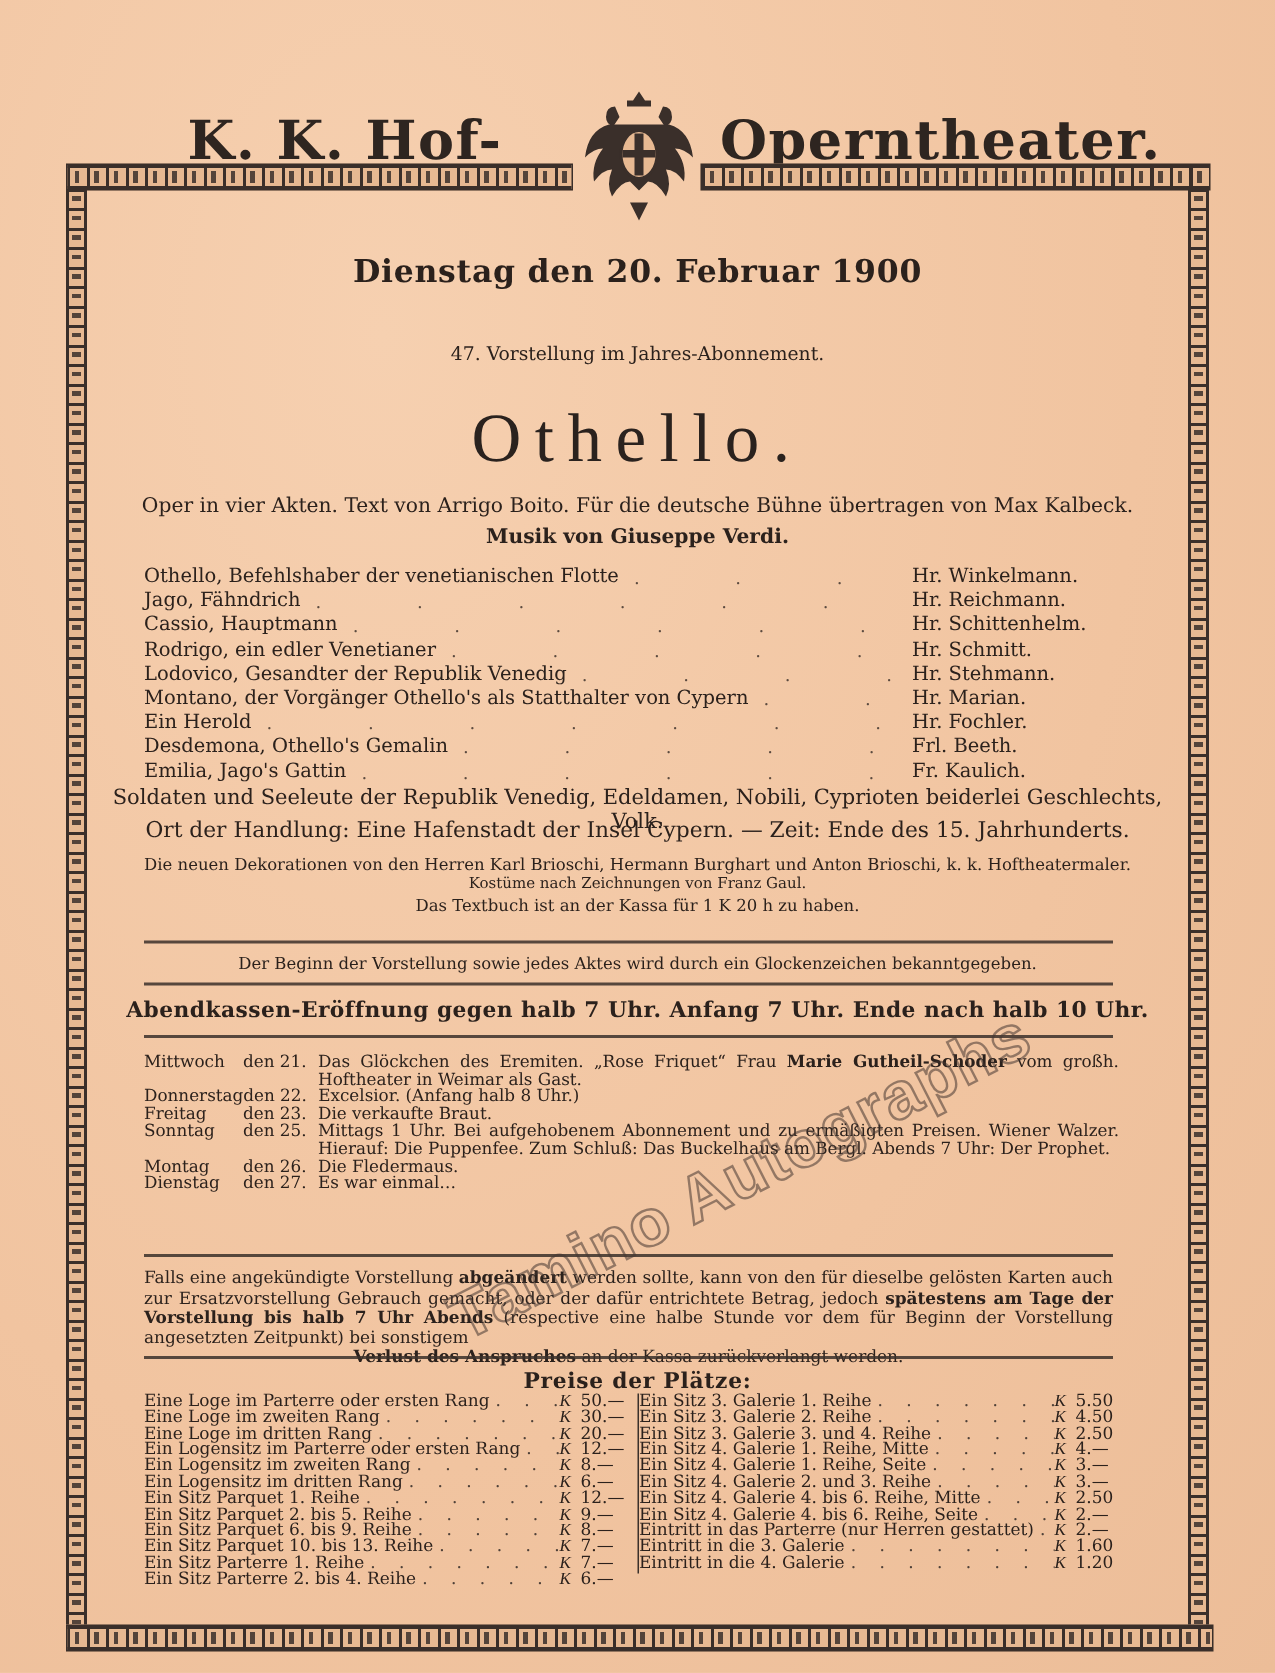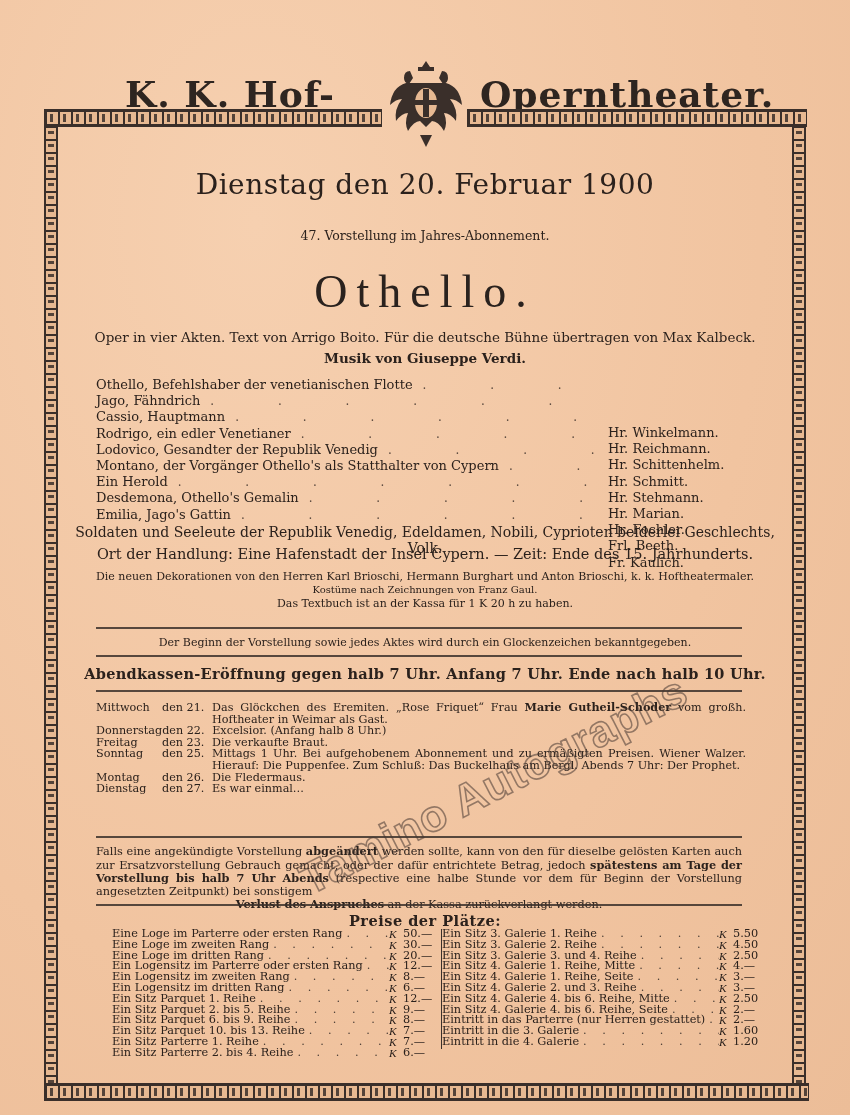--- a/index.html
+++ b/index.html
@@ -45,31 +45,31 @@
       linear-gradient(#3a2f2a,#3a2f2a) right/2px 100% no-repeat;
     background-color:#e7b992;
   }
   .meander-v::after {
     content:""; position:absolute; inset:0 4px;
     background: repeating-linear-gradient(180deg, transparent 0 5px, #3a2f2a 5px 8px, transparent 8px 13px);
     opacity:.85;
   }
 
   .center { position:absolute; left:60px; width:730px; text-align:center; }
-  .date-line { top:168px; font-size:28px; font-weight:normal; letter-spacing:.5px; }
+  .date-line { top:168px; font-size:21px; font-weight:bold; letter-spacing:.5px; }
   .subscription { top:228px; font-size:12.5px; }
   .opera-title { top:265px; font-family:"Liberation Serif", serif; font-size:46px; letter-spacing:9px; font-weight:normal; color:#2a221e; }
   .credits1 { top:329px; font-size:13.5px; }
   .credits2 { top:350px; font-size:13.5px;font-weight:bold; }
 
   .cast { position:absolute; left:96px; top:377px; width:650px; }
   .cast-row { display:flex; height:16.2px; line-height:16.2px; font-size:13px; }
   .cast-role { flex:0 0 auto; white-space:nowrap; }
   .cast-dots { flex:1 1 auto; overflow:hidden; white-space:nowrap; color:#5b4a3f; letter-spacing:30px; padding-left:10px; font-size:12px; }
-  .cast-actor { flex:0 0 138px; white-space:nowrap;margin-top:48px; }
+  .cast-actor { flex:0 0 138px; white-space:nowrap; }
 
   .ensemble { top:524px; font-size:14px; }
   .setting { top:546px; font-size:14.5px; }
   .decor1 { top:570px; font-size:11px; }
   .decor2 { top:584px; font-size:10px; }
   .libretto { top:597px; font-size:11px; }
 
   .rule { position:absolute; left:96px; width:646px; height:2px; background:#3b302a; opacity:.85; }
   .bell-note { top:636px; font-size:11px; }
   .box-office { top:665px; font-size:14.5px; font-weight:bold; letter-spacing:.3px; }
@@ -79,21 +79,21 @@
   .sched-day { flex:0 0 66px; white-space:nowrap; }
   .sched-date { flex:0 0 50px; white-space:nowrap; }
   .sched-text { flex:1 1 auto; text-align:justify; }
   .sched-text b { font-weight:bold; }
 
   .notice { position:absolute; left:96px; top:845px; width:646px; font-size:11.3px; line-height:12.6px; text-align:justify; }
   .notice b { font-weight:bold; }
   .notice .last { text-align:center; display:block; }
 
   .prices-title { top:912px; font-size:14.5px; font-weight:bold; letter-spacing:.5px; }
-  .prices { position:absolute; top:929px; left:112px; width:650px; display:flex; }
+  .prices { position:absolute; top:929px; left:96px; width:650px; display:flex; }
   .price-col { width:325px; }
   .price-col.right { border-left:1.5px solid #3b302a; margin-left:4px; height:120px; }
   .price-col.left { height:120px; }
   .price-row { display:flex; font-size:11.3px; line-height:10.8px; height:10.8px; }
   .price-label { flex:0 0 auto; white-space:nowrap; }
   .price-dots { flex:1 1 auto; overflow:hidden; white-space:nowrap; letter-spacing:6px; padding-left:4px; color:#4e4038; }
   .price-cur { flex:0 0 14px; font-style:italic; font-family:"Liberation Serif", serif; }
   .price-val { flex:0 0 34px; white-space:nowrap; }
 
   .watermark {

